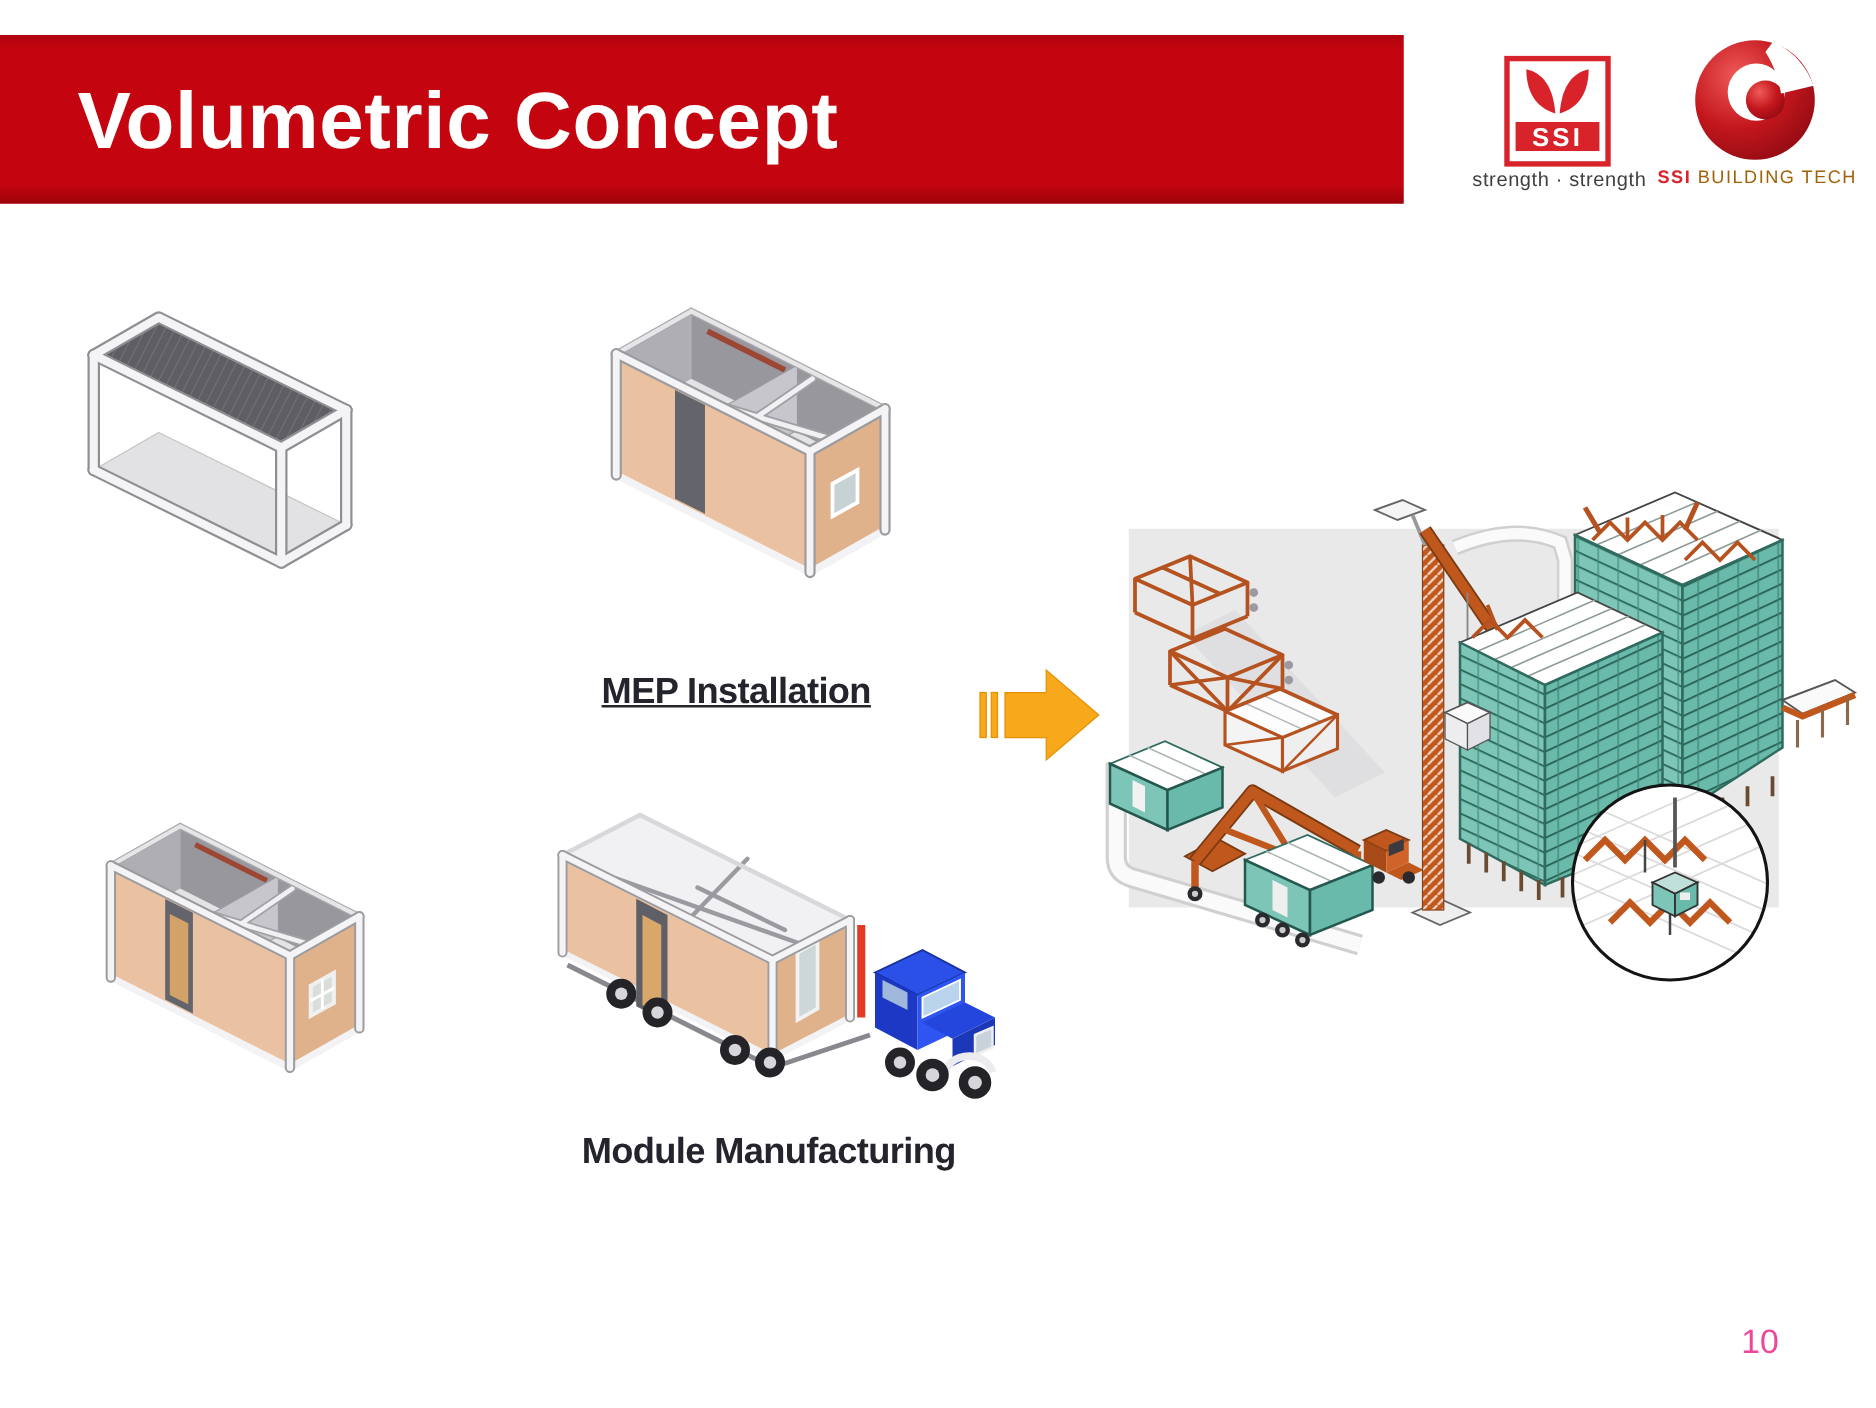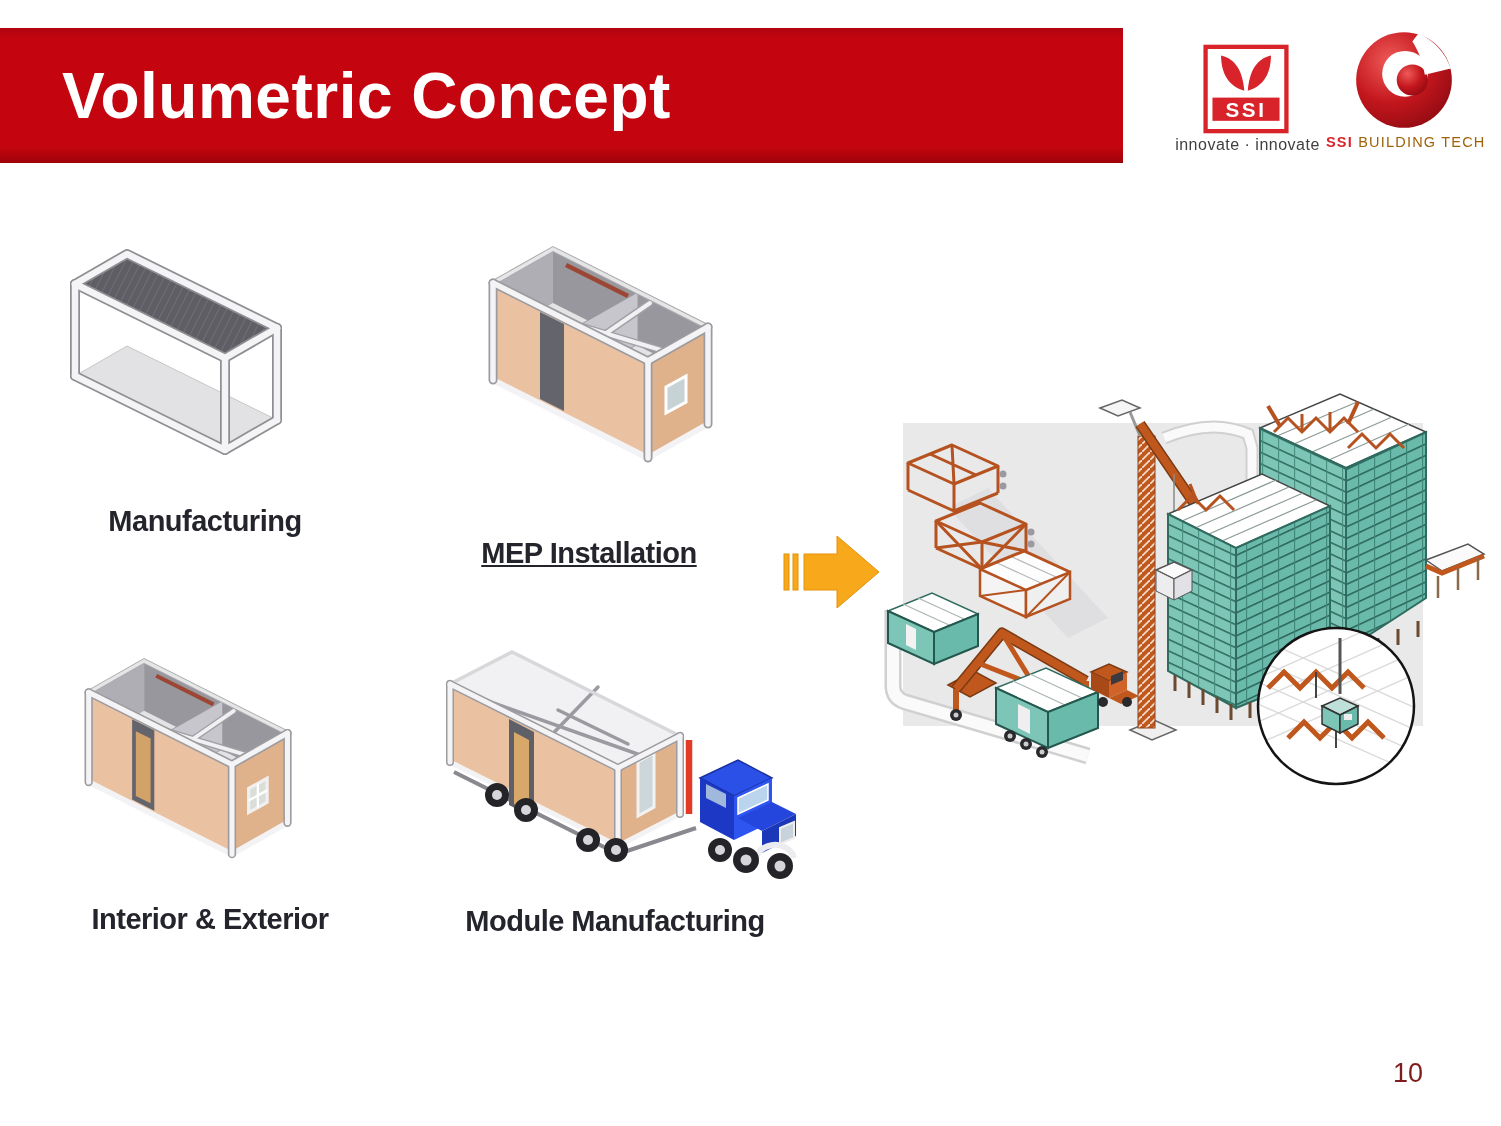--- a/index.html
+++ b/index.html
@@ -31,21 +31,21 @@
   
   .stage-label{
     text-align:center;font-weight:bold;color:#24242c;
     font-size:29px;line-height:43px;letter-spacing:-.5px;white-space:nowrap;
   }
   .lbl1{left:40px;top:500px;width:330px;}
   .lbl2{left:424px;top:532px;width:330px;text-decoration:underline;}
   .lbl3{left:30px;top:898px;width:360px;}
   .lbl4{left:430px;top:900px;width:370px;}
   
-  .page-num{left:1378px;top:1058px;width:60px;font-size:27px;color:#7f1d1d;text-align:center;}
+  .page-num{left:1378px;top:1058px;width:60px;font-size:27px;color:#ec4899;text-align:center;}
   svg{display:block;}
 </style>
 </head>
 <body>
 
 <div class="abs banner">
   <h1>Volumetric Concept</h1>
 </div>
 
 <svg class="abs" style="left:1203px;top:44px" width="86" height="90" viewBox="0 0 100 104">
@@ -63,21 +63,21 @@
       <stop offset="55%" stop-color="#c3161d"></stop>
       <stop offset="100%" stop-color="#8f0a12"></stop>
     </radialGradient>
   </defs>
   <circle cx="50" cy="50" r="46" fill="url(#swg)"></circle>
   <circle cx="51" cy="44" r="22" fill="#ffffff"></circle>
   <circle cx="58" cy="50" r="15" fill="url(#swg)"></circle>
   <path d="M64 5 C79 12 90 24 95 39 L70 45 C68 33 64 22 58 13 Z" fill="#ffffff"></path>
 </svg>
 
-<div class="abs tagline">innovate · innovate</div>
+<div class="abs tagline">strength · strength</div>
 <div class="abs bt-text">
   <span class="pre">SSI</span>
   <span class="lab">BUILDING TECH</span>
 </div>
 
 <svg class="abs" style="left:65px;top:240px" width="240" height="250" viewBox="0 0 240 250">
   <defs>
     <pattern id="hatch1" width="7" height="7" patternUnits="userSpaceOnUse" patternTransform="rotate(27)">
       <rect width="7" height="7" fill="#5e5e64"></rect>
       <line x1="0" y1="0" x2="0" y2="7" stroke="#73737a" stroke-width="1.6"></line>
@@ -222,27 +222,25 @@
 
 <svg class="abs" style="left:783px;top:518px" width="100" height="105" viewBox="0 0 100 105">
   <g fill="#f7a81b" stroke="#e49104" stroke-width="1">
     <rect x="1" y="36" width="5" height="36"></rect>
     <rect x="10" y="36" width="5" height="36"></rect>
     <polygon points="21,36 54,36 54,18 96,54 54,90 54,72 21,72"></polygon>
   </g>
 </svg>
 
 <div class="abs stage-label lbl1">
-  <div>Manufacturing</div>
 </div>
 <div class="abs stage-label lbl2">
   <div>MEP Installation</div>
 </div>
 <div class="abs stage-label lbl3">
-  <div>Interior &amp; Exterior</div>
 </div>
 <div class="abs stage-label lbl4">
   <div>Module Manufacturing</div>
 </div>
 
 <svg class="abs" style="left:878px;top:388px" width="622" height="415" viewBox="0 0 622 415">
   <defs>
     <pattern id="tgL" width="16" height="11.5" patternUnits="userSpaceOnUse" patternTransform="skewY(25)">
       <rect width="16" height="11.5" fill="#7cc5b7"></rect>
       <line x1="0" y1="0.8" x2="16" y2="0.8" stroke="#2f6b5f" stroke-width="1.8"></line>

